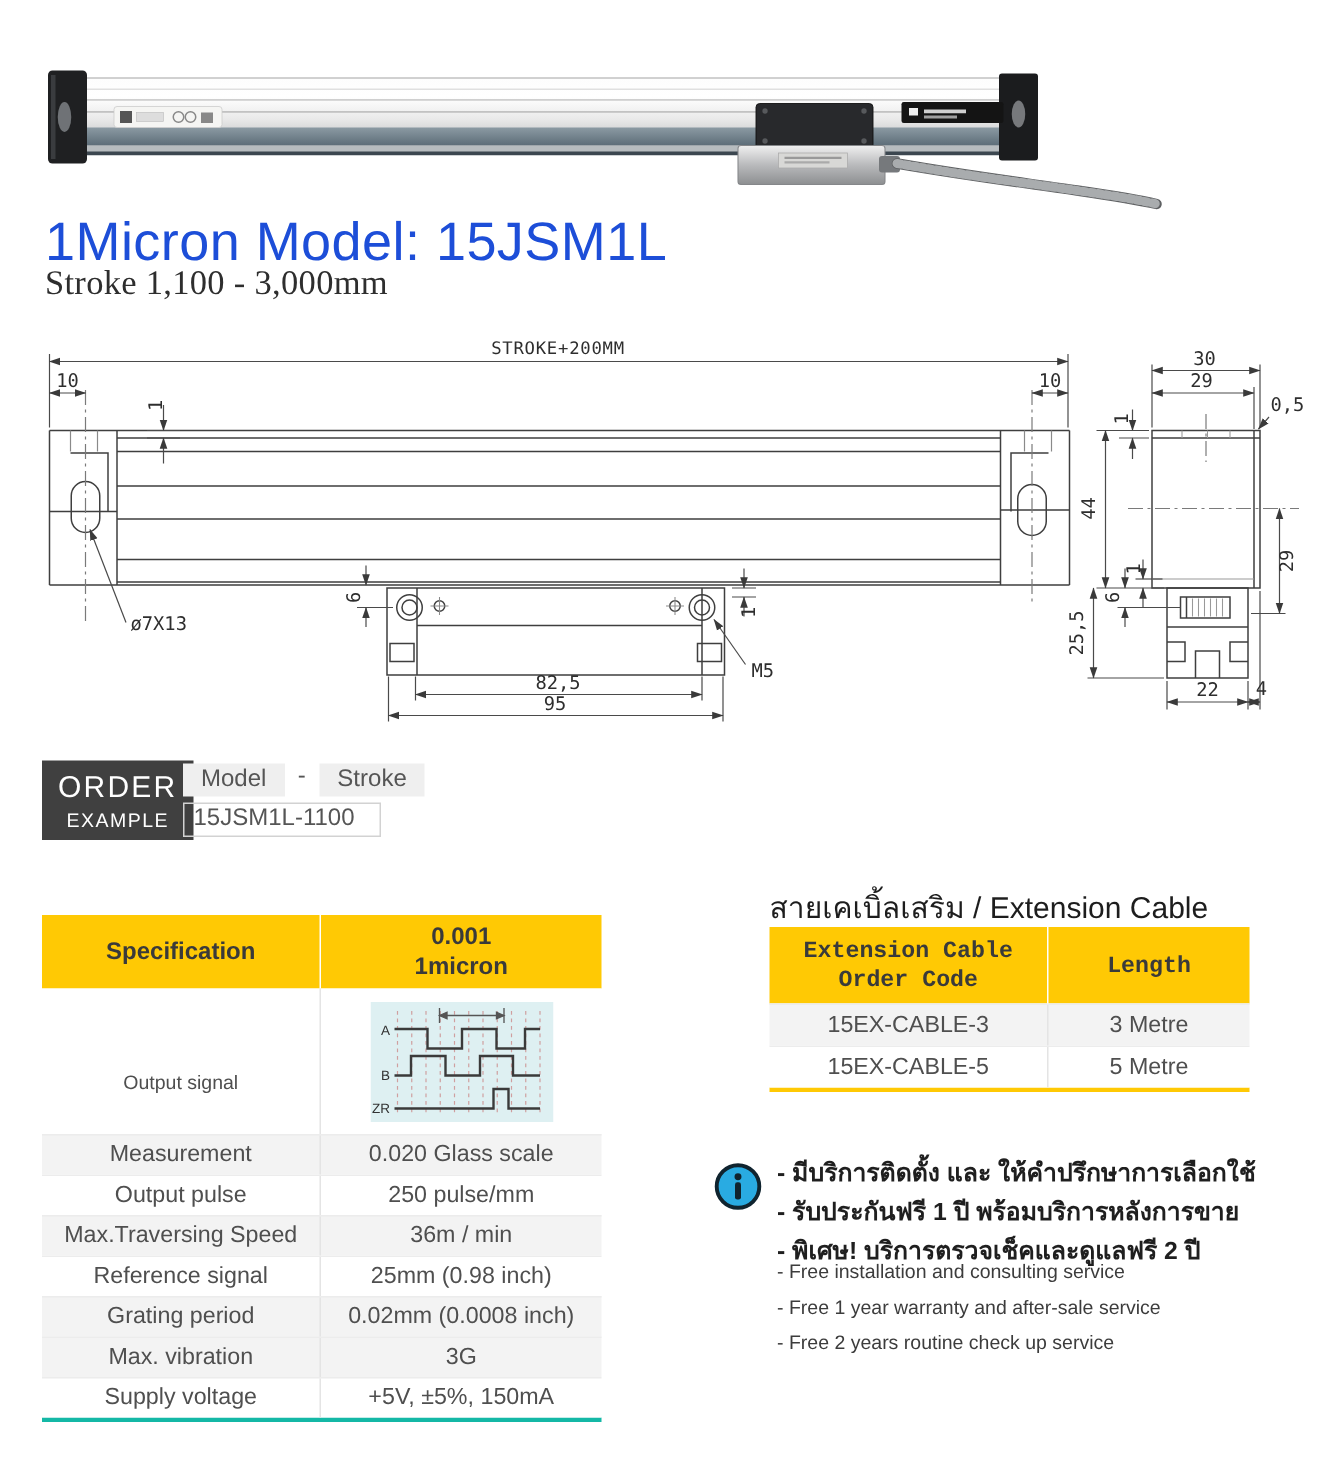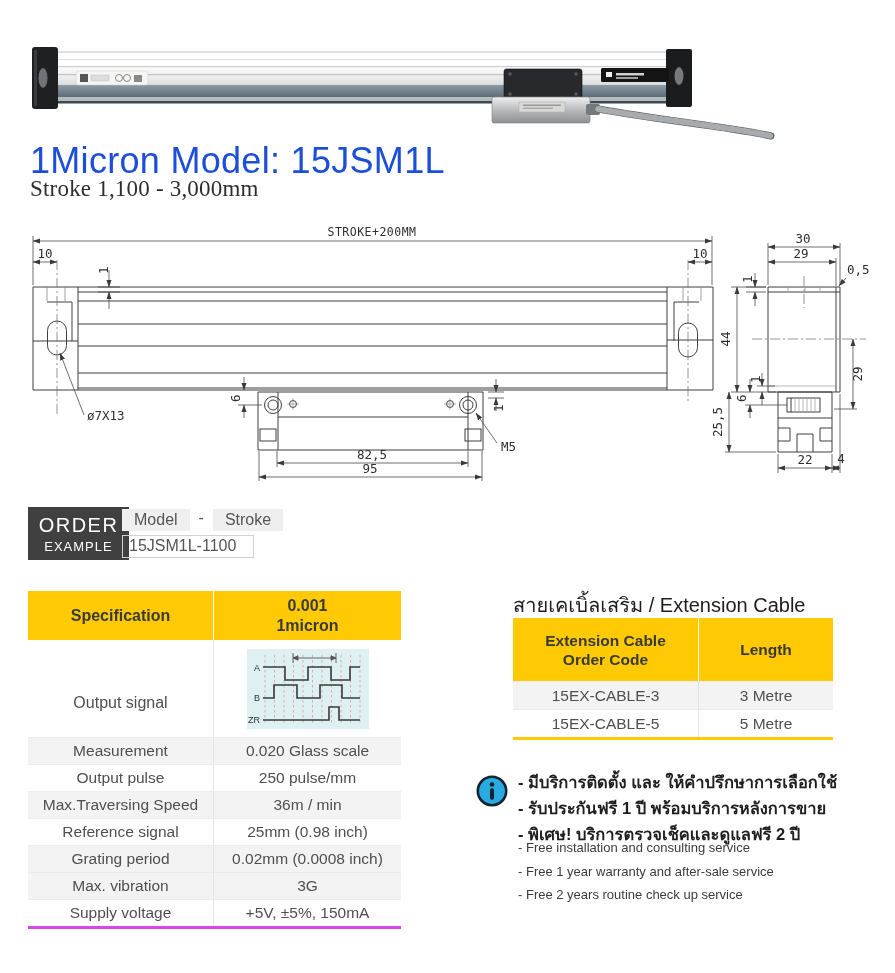--- a/index.html
+++ b/index.html
@@ -15,41 +15,41 @@
   .order-box{left:28px;top:507px;width:101px;height:53px;background:#404040;color:#fff;
              display:flex;flex-direction:column;align-items:center;justify-content:center;gap:2px;}
   .order-box .l1{font-size:20px;letter-spacing:1.5px;}
   .order-box .l2{font-size:13px;letter-spacing:1px;}
   .order-chips{left:122px;top:509px;display:flex;align-items:flex-start;gap:9px;font-size:16px;color:#555;}
   .chip{background:#efefef;padding:2px 12px;}
   .order-value{left:122px;top:535px;width:118px;height:19px;border:1px solid #d2d2d2;
                font-size:16px;color:#555;padding:1px 6px;}
 
   
-  .spec{left:28px;top:591px;width:373px;border-bottom:3px solid #d946ef;}
+  .spec{left:28px;top:610px;width:373px;border-bottom:3px solid #14b8a6;}
   .spec-header{display:flex;height:49px;background:#FFC904;}
   .spec-header .c1{width:185px;display:flex;align-items:center;justify-content:center;
                    font-size:16px;font-weight:700;color:#3a3a3a;border-right:1px solid #ffffff;}
   .spec-header .c2{flex:1;display:flex;flex-direction:column;align-items:center;justify-content:center;
                    font-size:16px;font-weight:700;color:#3a3a3a;line-height:20px;}
   .sig-row{display:flex;height:97px;background:#fff;}
   .sig-row .label{width:185px;display:flex;align-items:center;justify-content:center;
-                  font-size:16px;color:#4f4f4f;margin-top:28px;}
+                  font-size:13px;color:#4f4f4f;margin-top:28px;}
   .sig-row .wave{flex:1;display:flex;align-items:center;justify-content:center;border-left:1px solid #e4e4e4;}
   .spec-row{display:flex;height:26px;border-top:1px solid #ececec;background:#fff;}
   .spec-row.alt{background:#f3f3f3;}
   .spec-row .label{width:185px;display:flex;align-items:center;justify-content:center;
                    font-size:15.5px;color:#4f4f4f;}
   .spec-row .value{flex:1;display:flex;align-items:center;justify-content:center;
                    font-size:15.5px;color:#4f4f4f;border-left:1px solid #e4e4e4;}
 
   
   .ext-title{left:513px;top:589px;font-size:20px;color:#1d1d1d;}
   .ext{left:513px;top:618px;width:320px;border-bottom:3px solid #FFC904;}
-  .ext-header{display:flex;height:63px;background:#FFC904;}
+  .ext-header{display:flex;height:51px;background:#FFC904;font-family:Liberation Mono, monospace;}
   .ext-header .c1{width:185px;display:flex;flex-direction:column;align-items:center;justify-content:center;
                   font-size:15.5px;font-weight:700;color:#3a3a3a;line-height:19px;border-right:1px solid #fff;}
   .ext-header .c2{flex:1;display:flex;align-items:center;justify-content:center;
                   font-size:15.5px;font-weight:700;color:#3a3a3a;}
   .ext-row{display:flex;height:27px;border-top:1px solid #ececec;background:#fff;}
   .ext-row.alt{background:#f3f3f3;}
   .ext-row .code{width:185px;display:flex;align-items:center;justify-content:center;
                  font-size:15.5px;color:#4f4f4f;}
   .ext-row .len{flex:1;display:flex;align-items:center;justify-content:center;
                 font-size:15.5px;color:#4f4f4f;border-left:1px solid #e4e4e4;}

